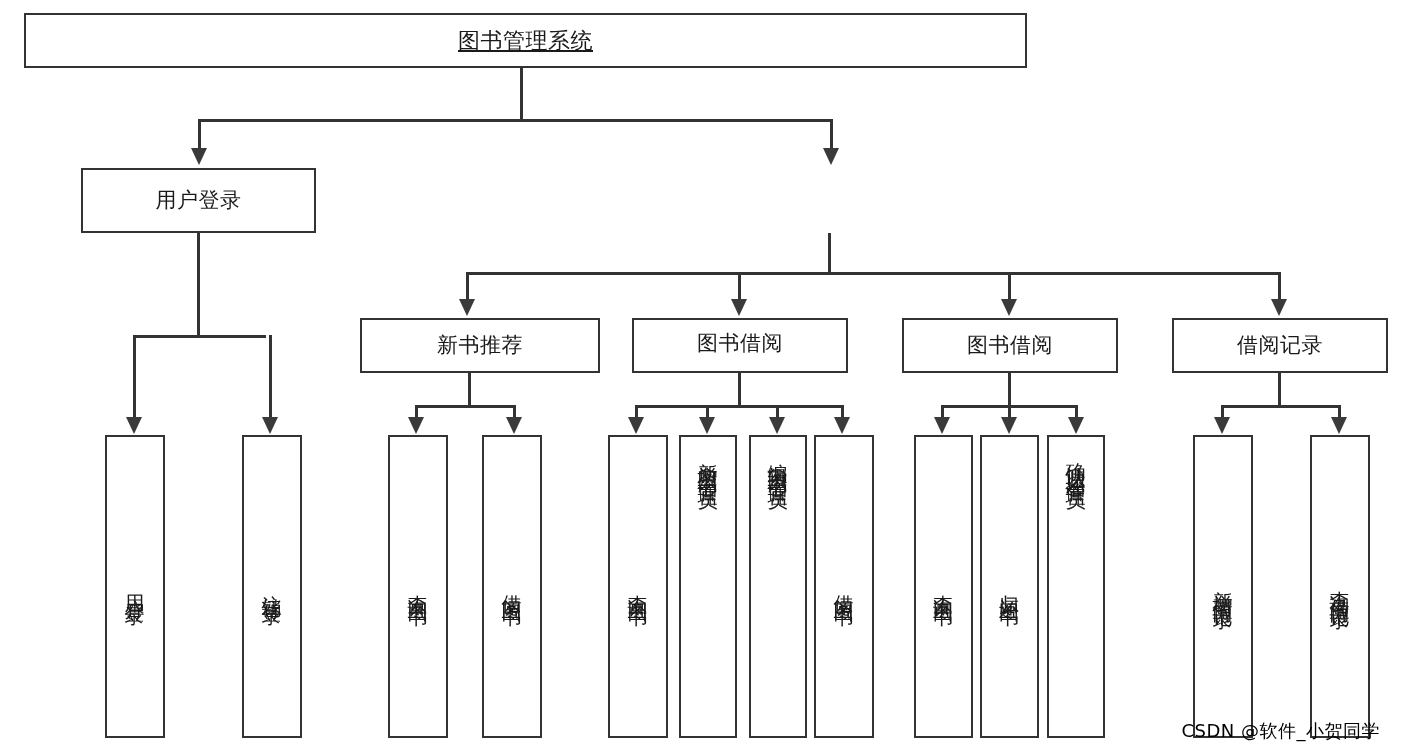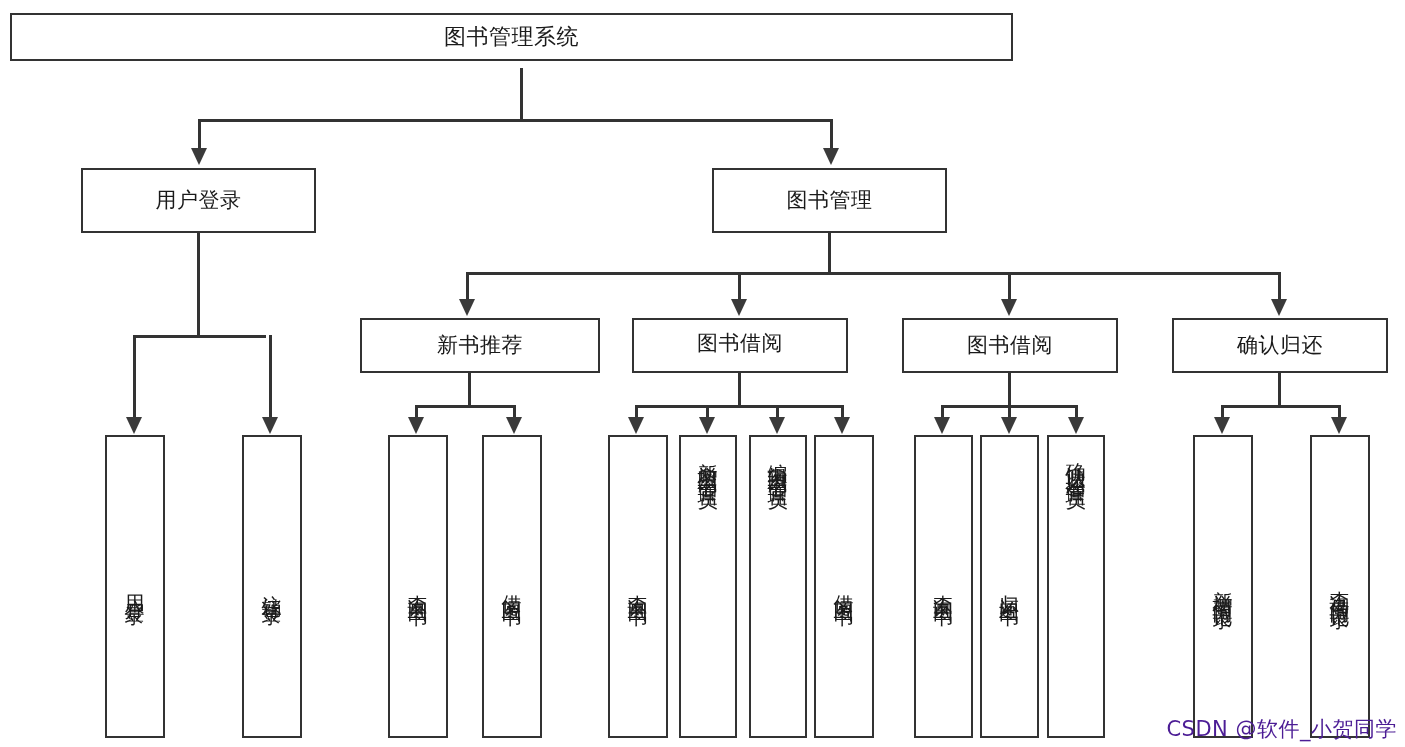--- a/index.html
+++ b/index.html
@@ -60,53 +60,50 @@
     position:absolute;
     width:0;height:0;
     border-left:8px solid transparent;
     border-right:8px solid transparent;
     border-top:17px solid #3a3a3a;
   }
 
   
   #watermark{
     position:absolute;
-    right:8px;
+    right:25px;
     bottom:4px;
-    font-size:21px;
-    color:#4c1d95;
+    font-size:18px;
+    color:#000000;
     letter-spacing:0.5px;
     user-select:none;
     pointer-events:none;
     white-space:nowrap;
   }
 </style>
 </head>
 <body>
 
 <div id="stage">
 
-  <div class="node h root" style="left:10px;top:13px;width:1003px;height:48px;">
+  <div class="node h root" style="left:24px;top:13px;width:1003px;height:55px;text-decoration:underline;">
     <span>图书管理系统</span>
   </div>
 
   <div class="vline" style="left:520px;top:68px;height:52px;"></div>
   <div class="hline" style="left:198px;top:119px;width:634px;"></div>
   <div class="vline" style="left:198px;top:119px;height:30px;"></div>
   <div class="arrow" style="left:191px;top:148px;"></div>
   <div class="vline" style="left:830px;top:119px;height:30px;"></div>
   <div class="arrow" style="left:823px;top:148px;"></div>
 
   <div class="node h" style="left:81px;top:168px;width:235px;height:65px;">
     <span>用户登录</span>
   </div>
 
-  <div class="node h" style="left:712px;top:168px;width:235px;height:65px;">
-    <span>图书管理</span>
-  </div>
 
   <div class="vline" style="left:197px;top:233px;height:104px;"></div>
   <div class="hline" style="left:133px;top:335px;width:133px;"></div>
   <div class="vline" style="left:133px;top:335px;height:83px;"></div>
   <div class="arrow" style="left:126px;top:417px;"></div>
   <div class="vline" style="left:269px;top:335px;height:83px;"></div>
   <div class="arrow" style="left:262px;top:417px;"></div>
 
   <div class="vline" style="left:828px;top:233px;height:41px;"></div>
   <div class="hline" style="left:466px;top:272px;width:814px;"></div>
@@ -126,21 +123,21 @@
   <div class="node h" style="left:360px;top:318px;width:240px;height:55px;">
     <span>新书推荐</span>
   </div>
   <div class="node h" style="left:632px;top:318px;width:216px;height:55px;font-family:Liberation Mono, monospace;">
     <span>图书借阅</span>
   </div>
   <div class="node h" style="left:902px;top:318px;width:216px;height:55px;">
     <span>图书借阅</span>
   </div>
   <div class="node h" style="left:1172px;top:318px;width:216px;height:55px;">
-    <span>确认归还</span>
+    <span>借阅记录</span>
   </div>
 
   <div class="vline" style="left:468px;top:373px;height:34px;"></div>
   <div class="hline" style="left:415px;top:405px;width:101px;"></div>
   <div class="vline" style="left:415px;top:405px;height:13px;"></div>
   <div class="arrow" style="left:408px;top:417px;"></div>
   <div class="vline" style="left:513px;top:405px;height:13px;"></div>
   <div class="arrow" style="left:506px;top:417px;"></div>
 
   <div class="vline" style="left:738px;top:373px;height:34px;"></div>

